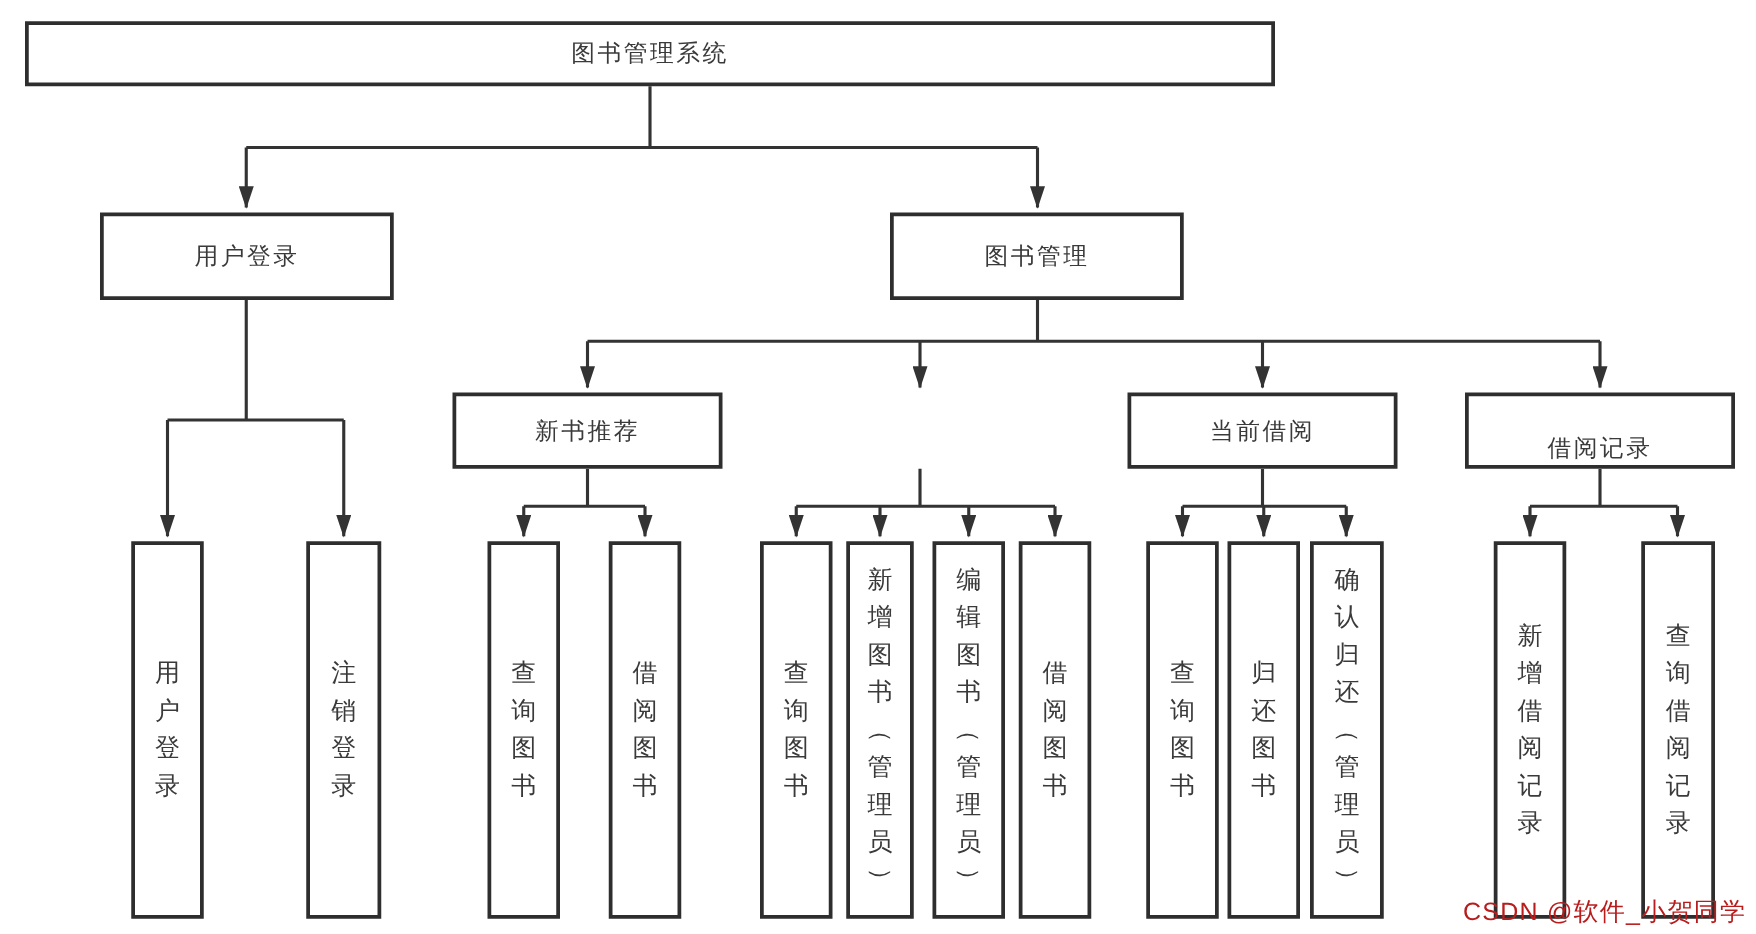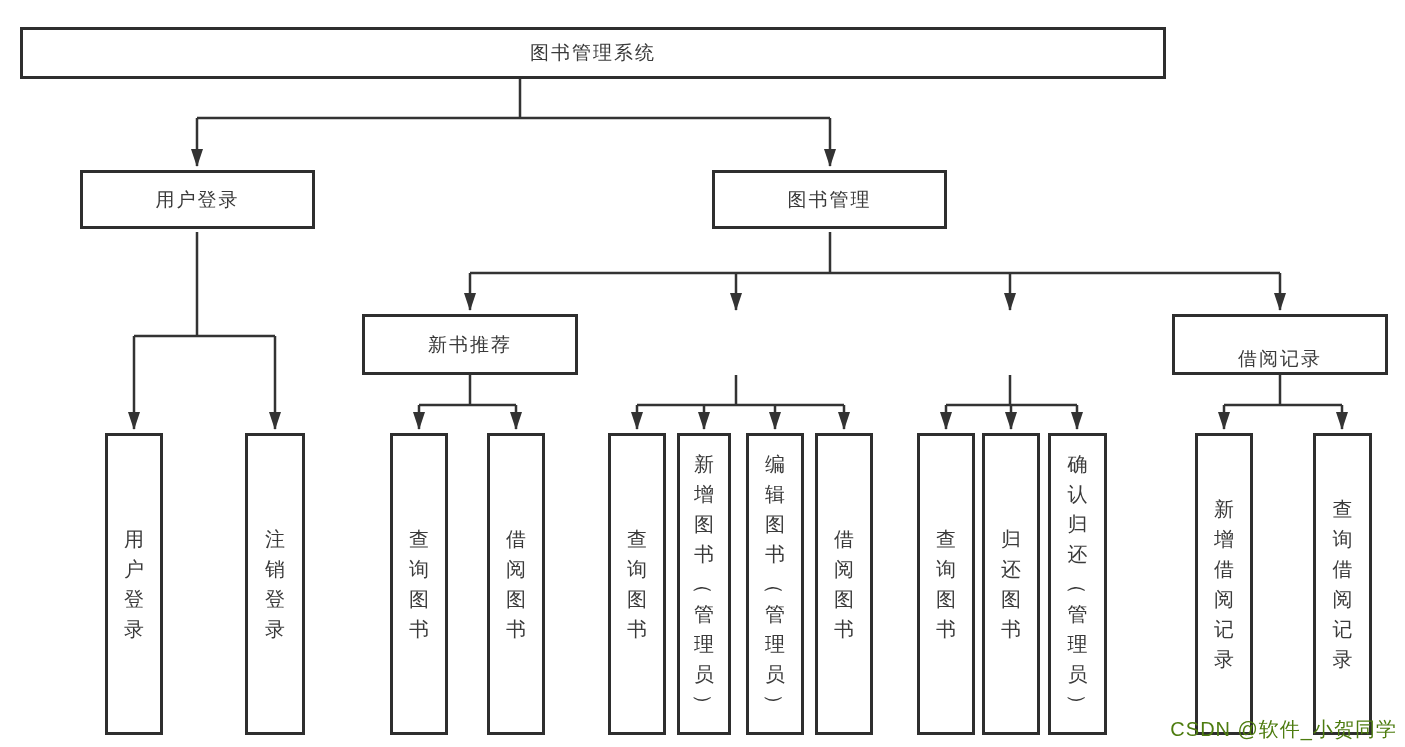--- a/index.html
+++ b/index.html
@@ -46,27 +46,27 @@
     font-size: 20px;
     text-align: center;
     color: #3a3a3a;
   }
   .vchar.rot { transform: rotate(90deg); }
   #watermark {
     position: absolute;
     right: 8px;
     bottom: 4px;
     font-size: 20px;
-    color: #4d7c0f;
+    color: #b91c1c;
     letter-spacing: 1px;
     white-space: nowrap;
   }
   
-  .root     { left: 20px;   top: 27px;  width: 1146px; height: 52px; }
-  .lvl2     { top: 170px; height: 59px; width: 235px; }
+  .root     { left: 20px;   top: 17px;  width: 1000px; height: 52px; }
+  .lvl2     { top: 170px; height: 70px; width: 235px; }
   .b-user   { left: 80px; }
   .b-mgmt   { left: 712px; }
   .lvl3     { top: 314px; height: 61px; width: 216px; }
   .b-rec    { left: 362px; font-family: Liberation Serif, serif; }
   .b-borrow { left: 627px; width: 218px; }
   .b-cur    { left: 902px; }
   .b-recd   { left: 1172px; align-items: flex-end; }
   .leaf     { top: 433px; height: 302px; width: 58px; }
   .x105 { left: 105px; } .x245 { left: 245px; width: 60px; }
   .x390 { left: 390px; } .x487 { left: 487px; }
@@ -130,20 +130,23 @@
   <div class="node lvl2 b-user">
     <span class="hlabel">用户登录</span>
   </div>
   <div class="node lvl2 b-mgmt">
     <span class="hlabel">图书管理</span>
   </div>
 
   <div class="node lvl3 b-rec">
     <span class="hlabel">新书推荐</span>
   </div>
+  <div class="node lvl3 b-cur">
+    <span class="hlabel">当前借阅</span>
+  </div>
   <div class="node lvl3 b-recd">
     <span class="hlabel">借阅记录</span>
   </div>
 
   <div class="node vbox leaf x105">
     <span class="vlabel">
         <span class="vchar">用</span>
         <span class="vchar">户</span>
         <span class="vchar">登</span>
         <span class="vchar">录</span>

